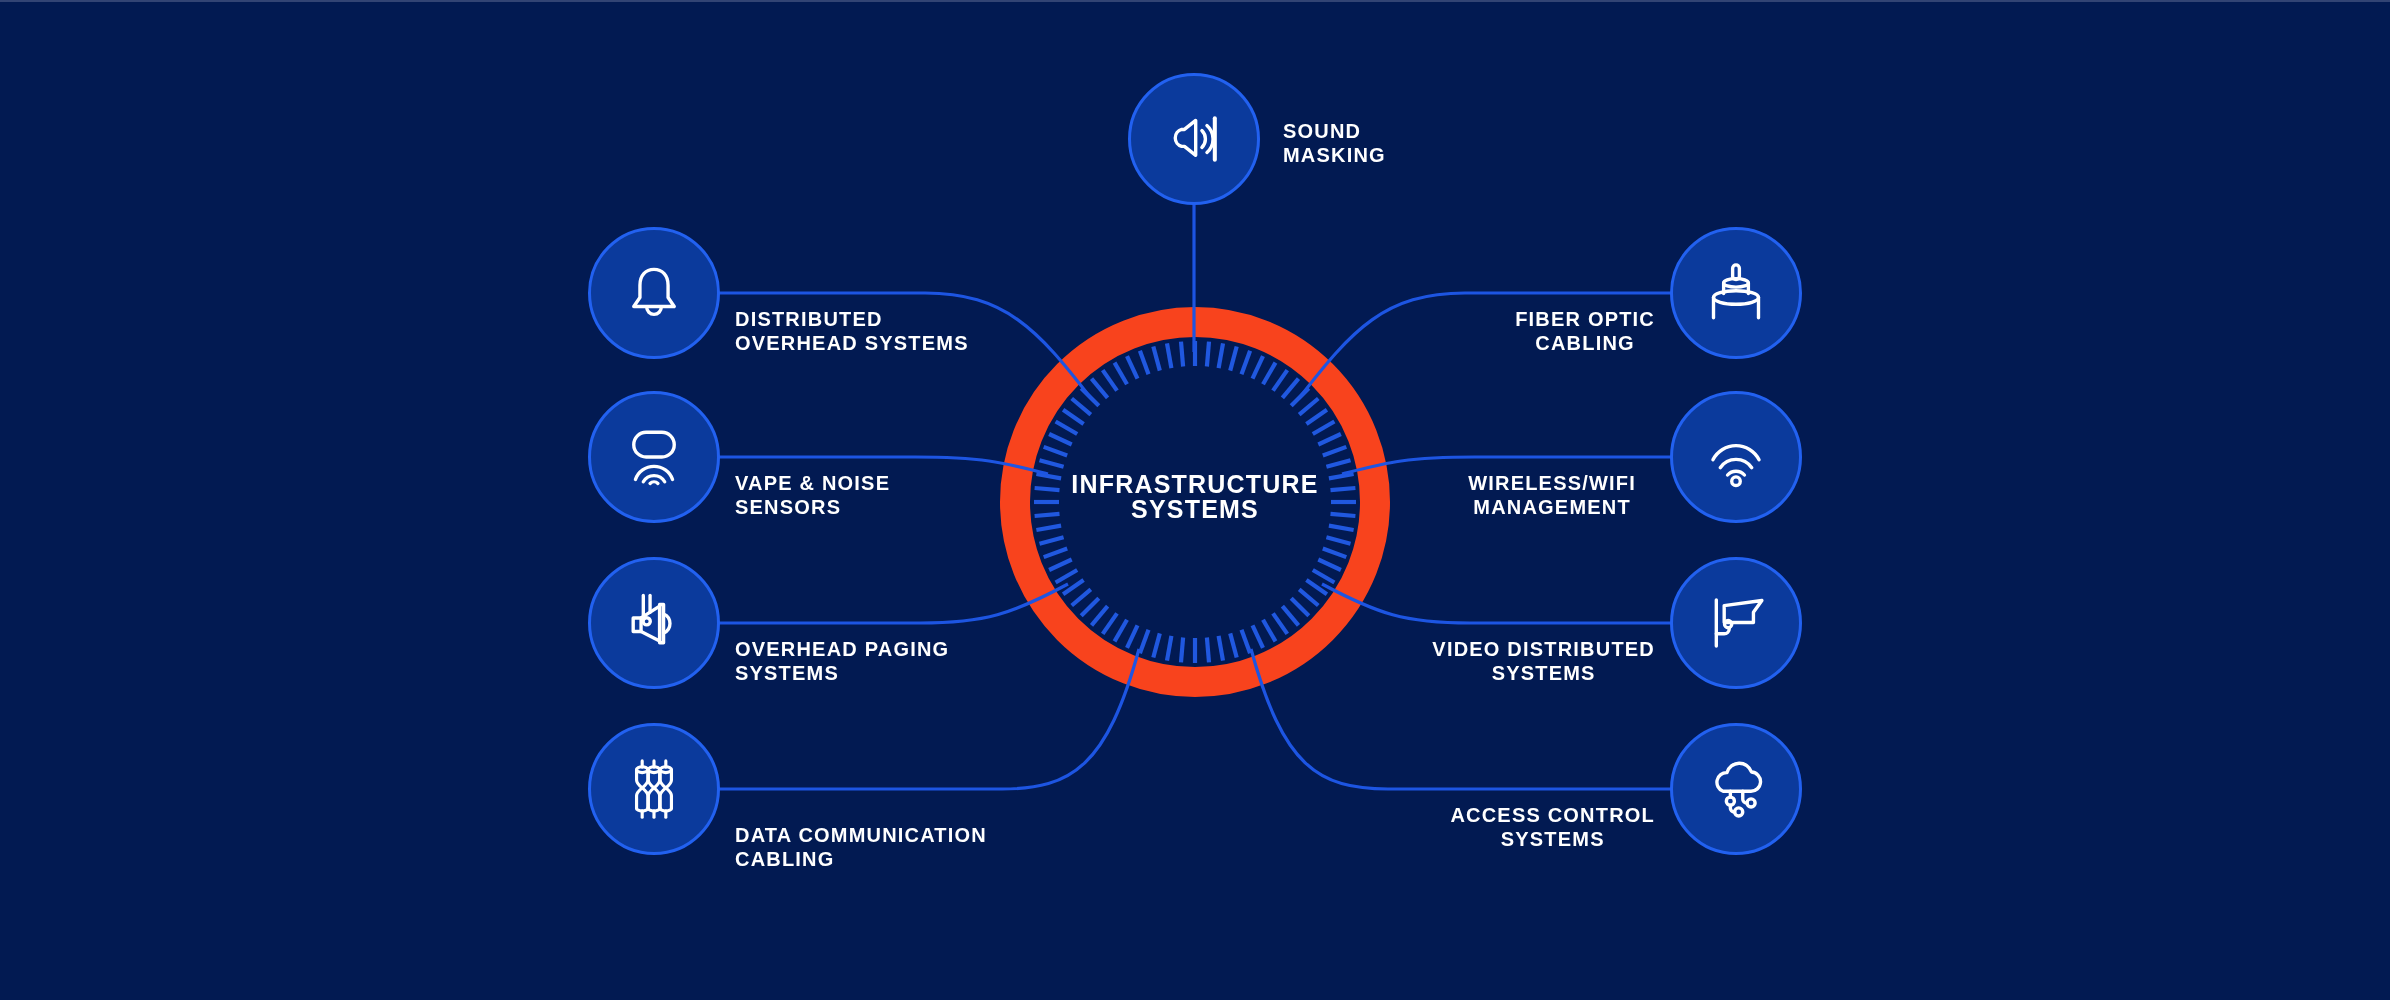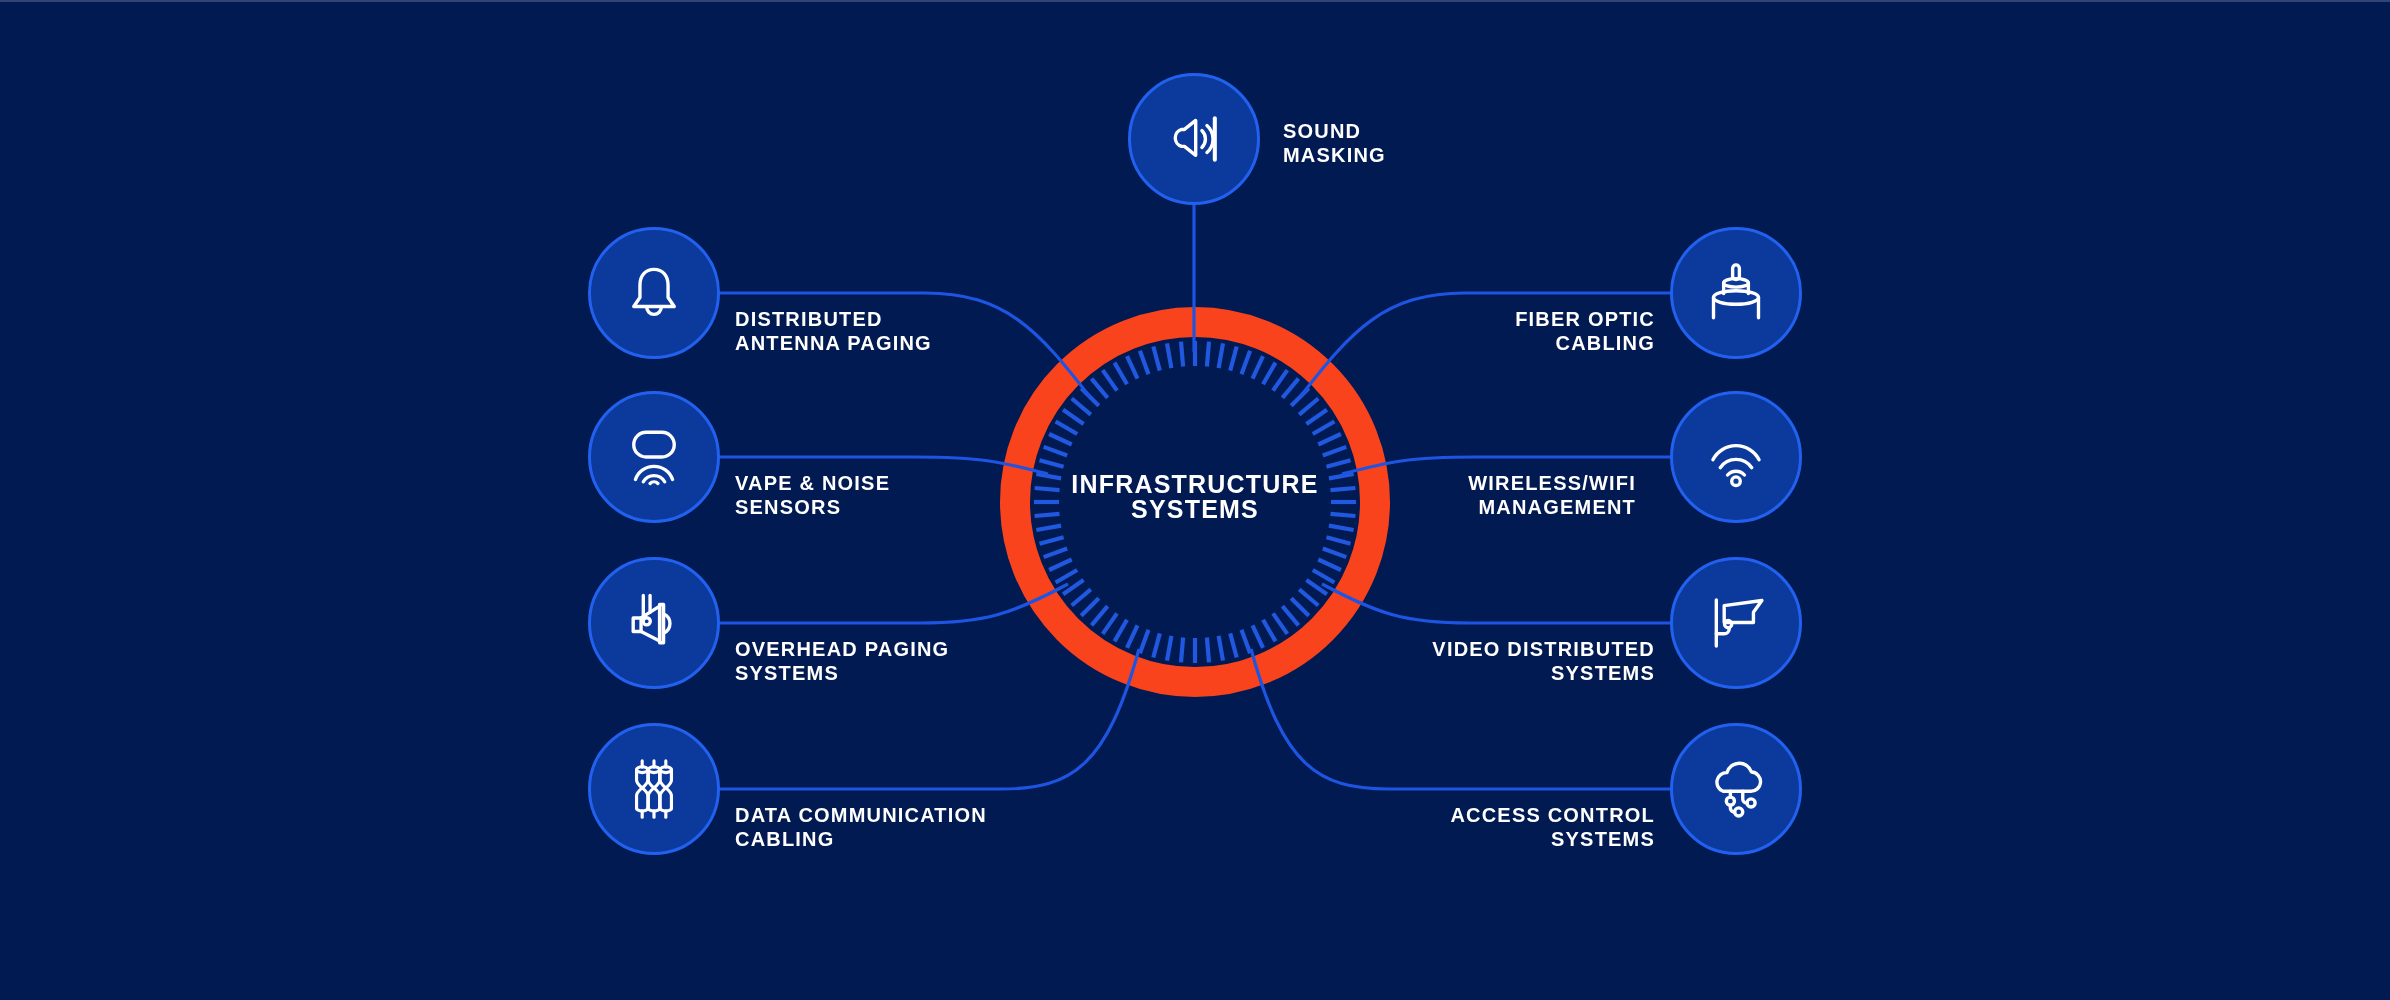--- a/index.html
+++ b/index.html
@@ -23,21 +23,21 @@
     transform:translate(-50%,-50%);
     display:flex;align-items:center;justify-content:center;z-index:2;
   }
   .node-circle svg{display:block;}
   .label{
     position:absolute;z-index:3;color:var(--text,#ffffff);
     font-weight:bold;font-size:20px;line-height:23.5px;
     letter-spacing:1.2px;white-space:nowrap;
   }
   .label span{display:block;}
-  .label-r{text-align:right;}
+  .label-r{text-align:center;}
   .label-mid{transform:translateY(-50%);}
   .center-label{
     position:absolute;left:1195px;top:497px;transform:translate(-50%,-50%);
     z-index:2;color:var(--text,#ffffff);text-align:center;
     font-weight:bold;font-size:25px;line-height:25px;letter-spacing:1.2px;
     white-space:nowrap;
   }
   .center-label span{display:block;}
 </style>
 </head>
@@ -151,21 +151,21 @@
   </div>
 
   <div class="node-circle" style="left:654px;top:293px">
     <svg width="72" height="72" viewBox="0 0 64 64" fill="none" stroke="#ffffff" stroke-width="3" stroke-linecap="round" stroke-linejoin="round">
       <path d="M14 44 L19.5 36 L19.5 25 C19.5 16.5 24.5 11 32 11 C39.5 11 44.5 16.5 44.5 25 L44.5 36 L50 44 Z"></path>
       <path d="M25.5 44.5 A6.5 6.5 0 0 0 38.5 44.5"></path>
     </svg>
   </div>
   <div class="label" style="left:735px;top:308px">
     <span>DISTRIBUTED</span>
-    <span>ANTENNA PAGING</span>
+    <span>OVERHEAD SYSTEMS</span>
   </div>
 
   <div class="node-circle" style="left:654px;top:457px">
     <svg width="72" height="72" viewBox="0 0 64 64" fill="none" stroke="#ffffff" stroke-width="3" stroke-linecap="round" stroke-linejoin="round">
       <rect x="14" y="10" width="36" height="22" rx="11"></rect>
       <path d="M15.5 52 A17.5 17.5 0 0 1 48.5 52"></path>
       <path d="M22.5 54 A11 11 0 0 1 41.5 54"></path>
       <path d="M28.5 55.5 A5 5 0 0 1 35.5 55.5"></path>
     </svg>
   </div>
@@ -208,21 +208,21 @@
         <path d="M32 51.5 V57"></path>
 
       <path d="M42.5 7 V12.5"></path>
         <ellipse cx="42.5" cy="14.8" rx="5" ry="2.6"></ellipse>
       <path d="M37.5 14.8 V24 C37.5 30 47.5 32 47.5 38 V49"></path>
       <path d="M47.5 14.8 V24 C47.5 30 37.5 32 37.5 38 V49"></path>
       <path d="M37.5 49 A5 2.6 0 0 0 47.5 49"></path>
         <path d="M42.5 51.5 V57"></path>
     </svg>
   </div>
-  <div class="label" style="left:735px;top:804px">
+  <div class="label" style="left:735px;top:824px">
     <span>DATA COMMUNICATION</span>
     <span>CABLING</span>
   </div>
 
   <div class="node-circle" style="left:1736px;top:293px">
     <svg width="72" height="72" viewBox="0 0 64 64" fill="none" stroke="#ffffff" stroke-width="3" stroke-linecap="round" stroke-linejoin="round">
       <rect x="29" y="7" width="6" height="13" rx="3"></rect>
       <ellipse cx="32" cy="23" rx="11" ry="3.8"></ellipse>
       <path d="M21 23 V32.5"></path>
         <path d="M43 23 V32.5"></path>

